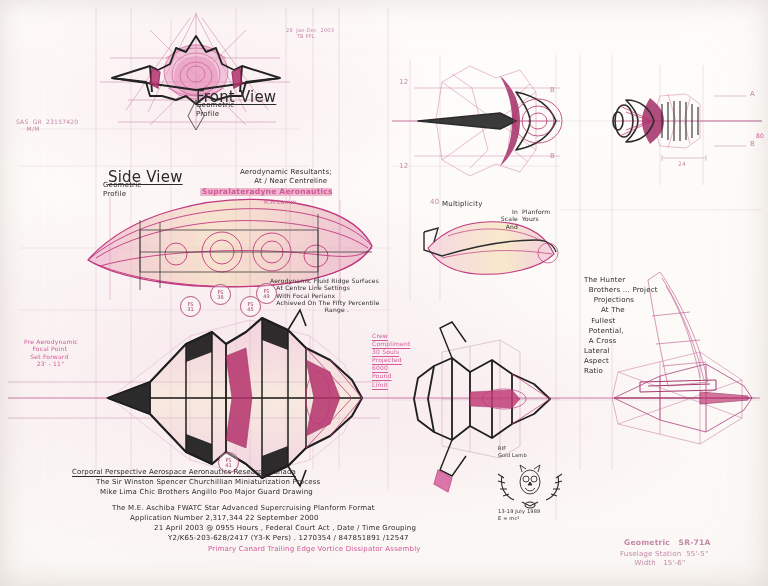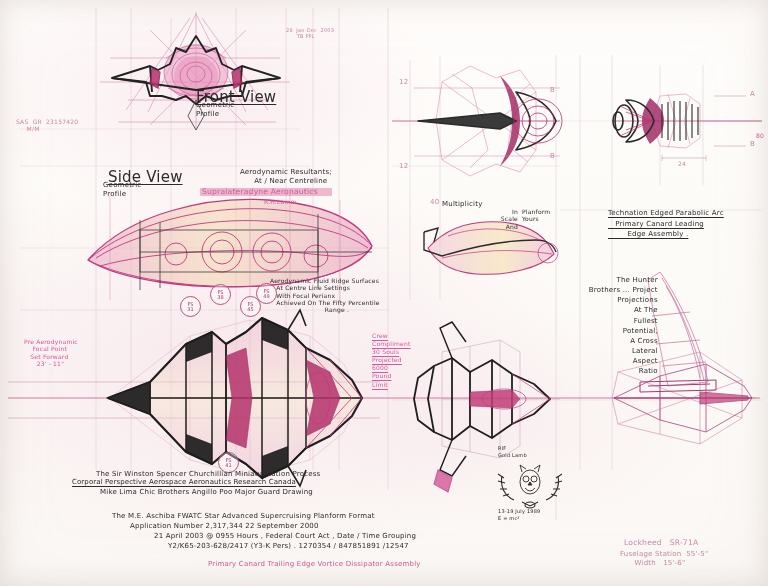--- a/index.html
+++ b/index.html
@@ -34,21 +34,21 @@
   .ink-blk{color:#2b2b2b;}
   .ink-pink{color:#d4589a;}
   .ink-faint{color:#c48aa8;}
   .hand{font-style:normal;letter-spacing:.2px;}
   .u{ text-decoration:underline; text-underline-offset:2px;}
   .c{text-align:left;}
   .r{text-align:right;}
   .tiny{font-size:5px;}
   .s6{font-size:6px;}
   .s7{font-size:7px;}
-  .s8{font-size:7.6px;}
+  .s8{font-size:7.6px;font-weight:bold;}
   .s9{font-size:15px;}
   .fsbadge{
     position:absolute;width:19px;height:19px;border:1px solid #b8517f;border-radius:50%;
     display:flex;flex-direction:column;align-items:center;justify-content:center;
     font-size:5px;color:#a8406f;line-height:1.0;background:rgba(255,255,255,0.35);
   }
   .hl{
     position:absolute;background:rgba(214,98,150,0.42);border-radius:1px;
   }
   .crest{position:absolute;}
@@ -444,36 +444,33 @@
 Pound
 Limit</div>
 
   <div class="ann hand s7 ink-blk" style="left:442px;top:200px;">Multiplicity</div>
   <div class="ann hand s6 ink-blk r" style="left:470px;top:208px;width:48px;">In
 Scale
 And</div>
   <div class="ann hand s6 ink-blk" style="left:522px;top:208px;">Planform
 Yours</div>
 
-  <div class="ann hand s7 ink-blk c u" style="left:608px;top:208px;width:156px;line-height:1.5;">Technation Edged Parabolic Arc
-   Primary Canard Leading
-        Edge Assembly .</div>
-
-  <div class="ann hand s7 ink-blk" style="left:584px;top:275px;line-height:1.45;text-align:right;">The Hunter
+
+  <div class="ann hand s7 ink-blk" style="left:584px;top:275px;line-height:1.45;">The Hunter
   Brothers ... Project
     Projections
        At The
    Fullest
   Potential,
   A Cross
 Lateral
 Aspect
 Ratio</div>
 
-  <div class="ann hand s8 ink-faint" style="left:624px;top:538px;">Lockheed   SR-71A</div>
+  <div class="ann hand s8 ink-faint" style="left:624px;top:538px;">Geometric   SR-71A</div>
   <div class="ann hand s7 ink-faint c" style="left:620px;top:550px;width:124px;">Fuselage Station  55'-5"
       Width   15'-6"</div>
 
   <div class="fsbadge" style="left:180px;top:296px;">
     <span>FS</span>
     <span>31</span>
   </div>
   <div class="fsbadge" style="left:210px;top:284px;">
     <span>FS</span>
     <span>38</span>
@@ -521,24 +518,24 @@
         <ellipse cx="38" cy="57" rx="5" ry="3"></ellipse>
       </g>
     </svg>
   </div>
   <div class="ann hand tiny ink-blk c" style="left:498px;top:445px;width:64px;line-height:1.3;">RIF
 Gold Lamb</div>
   <div class="ann hand tiny ink-blk c" style="left:498px;top:508px;width:64px;">13-19 July 1989</div>
   <div class="ann hand tiny ink-blk c" style="left:498px;top:515px;width:64px;">E = mc²</div>
 
   <div style="position:absolute;left:72px;top:468px;width:470px;">
+    <div class="hand s7 ink-blk u" style="letter-spacing:.1px;">Corporal Perspective Aerospace Aeronautics Research Canada</div>
     <div class="hand s7 ink-blk" style="margin-left:24px;margin-top:2px;">The Sir Winston Spencer Churchillian Miniaturization Process</div>
-    <div class="hand s7 ink-blk u" style="letter-spacing:.1px;">Corporal Perspective Aerospace Aeronautics Research Canada</div>
     <div class="hand s7 ink-blk" style="margin-left:28px;margin-top:2px;">Mike Lima Chic Brothers Angillo Poo Major Guard Drawing</div>
-    <div class="hand s7 ink-blk" style="margin-left:40px;margin-top:16px;">The M.E. Aschiba FWATC Star Advanced Supercruising Planform Format</div>
+    <div class="hand s7 ink-blk" style="margin-left:40px;margin-top:8px;">The M.E. Aschiba FWATC Star Advanced Supercruising Planform Format</div>
     <div class="hand s7 ink-blk" style="margin-left:58px;margin-top:2px;">Application Number   2,317,344      22 September 2000</div>
     <div class="hand s7 ink-blk" style="margin-left:82px;margin-top:2px;">21  April 2003 @ 0955 Hours , Federal Court Act , Date / Time Grouping</div>
     <div class="hand s7 ink-blk" style="margin-left:96px;margin-top:2px;">Y2/K65-203-628/2417 (Y3-K Pers) . 1270354 / 847851891 /12547</div>
-    <div class="hand s7 ink-pink" style="margin-left:120px;margin-top:10px;padding-left:16px;">Primary Canard Trailing Edge Vortice Dissipator Assembly</div>
+    <div class="hand s7 ink-pink" style="margin-left:120px;margin-top:3px;padding-left:16px;">Primary Canard Trailing Edge Vortice Dissipator Assembly</div>
   </div>
 
   <div id="edge"></div>
 </div>
 
 </body></html>

